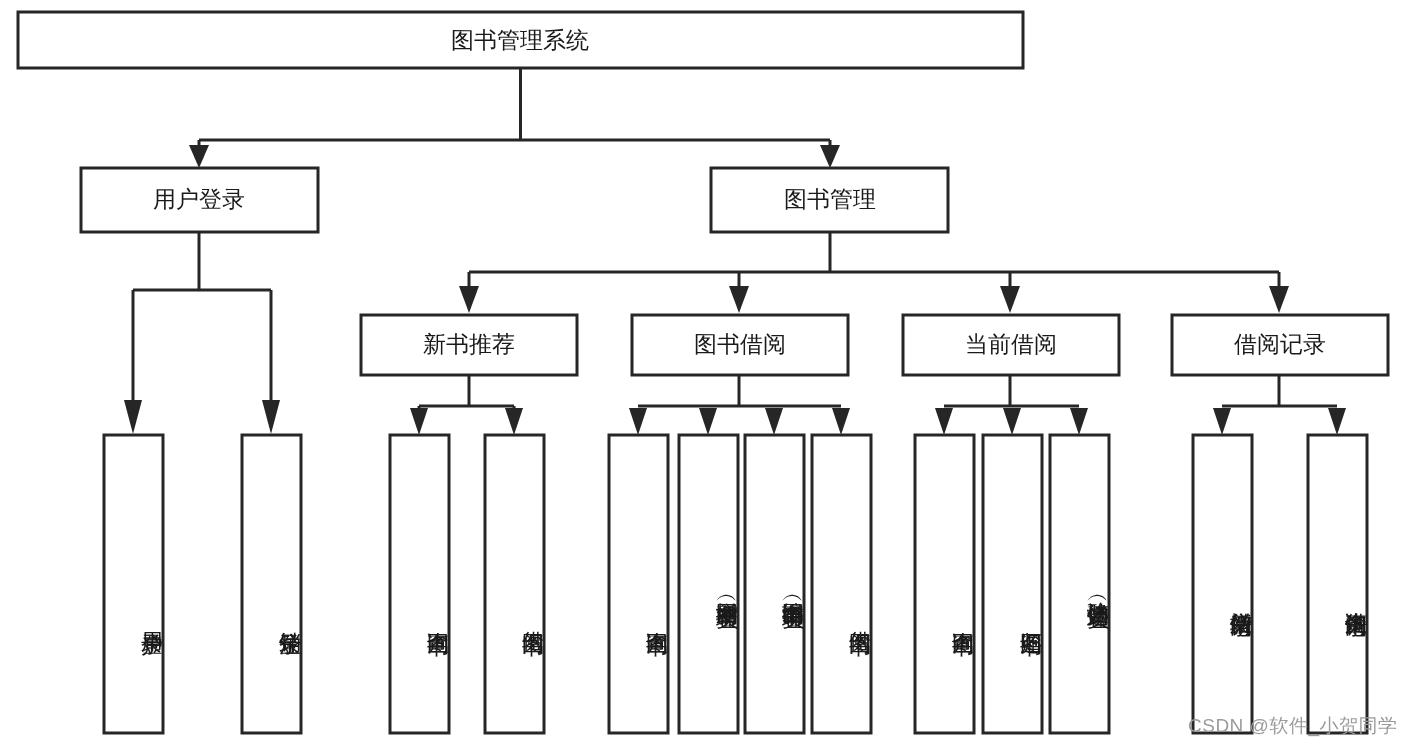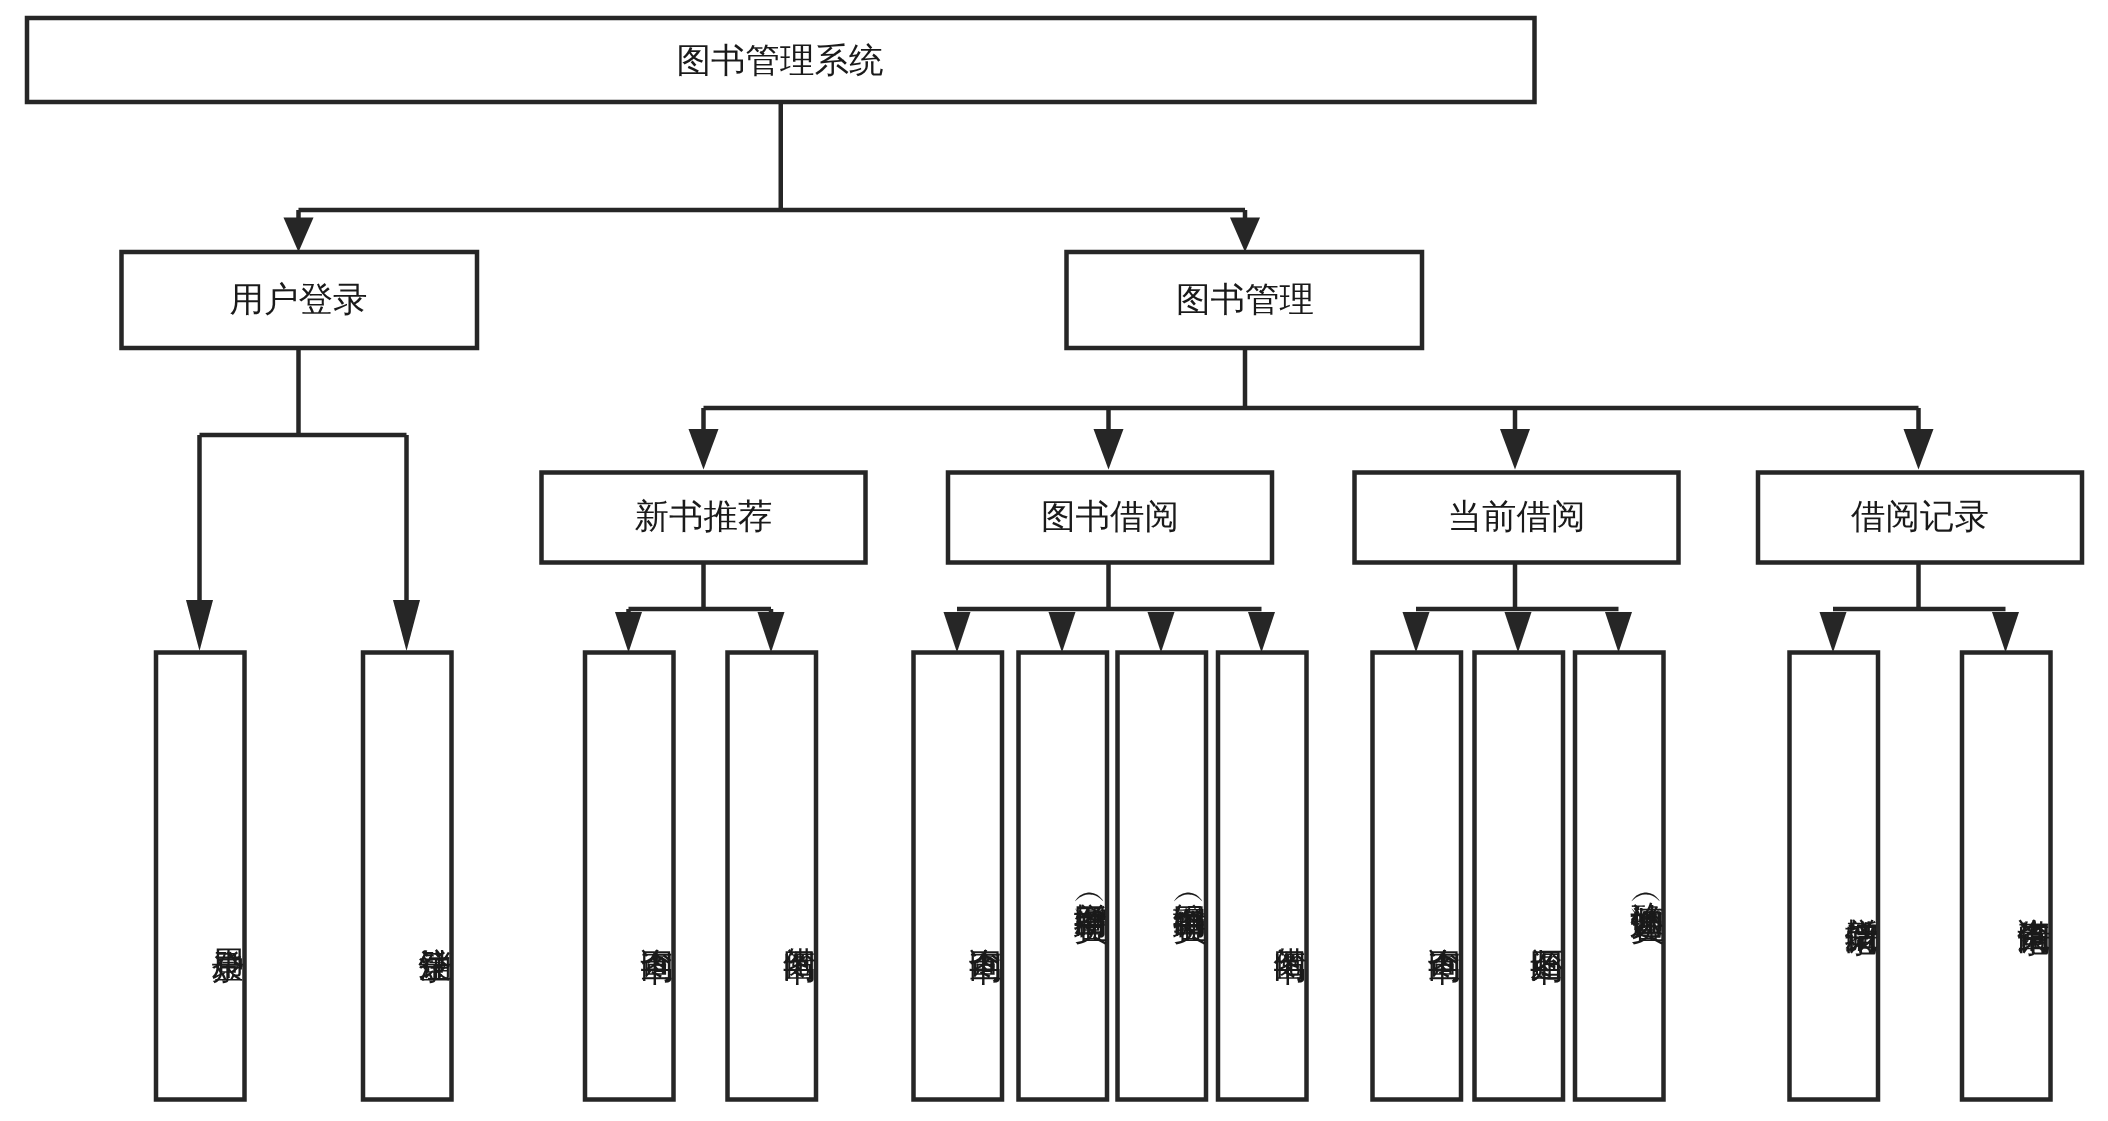--- a/index.html
+++ b/index.html
@@ -197,14 +197,15 @@
   <div class="node-label-vertical" style="left:745px; top:443px; width:59px; height:290px;">编辑图书（管理员）</div>
   <div class="node-label-vertical" style="left:812px; top:498px; width:59px; height:235px;">借阅图书</div>
 
   <div class="node-label-vertical" style="left:915px; top:498px; width:59px; height:235px;">查询图书</div>
   <div class="node-label-vertical" style="left:983px; top:498px; width:59px; height:235px;">归还图书</div>
   <div class="node-label-vertical" style="left:1050px; top:443px; width:59px; height:290px;">确认归还（管理员）</div>
 
   <div class="node-label-vertical" style="left:1193px; top:460px; width:59px; height:273px;">新增借阅记录</div>
   <div class="node-label-vertical" style="left:1308px; top:460px; width:59px; height:273px;">查询借阅记录</div>
 
+  <div class="watermark">CSDN @软件_小贺同学</div>
 
 </div>
 
 </body></html>

